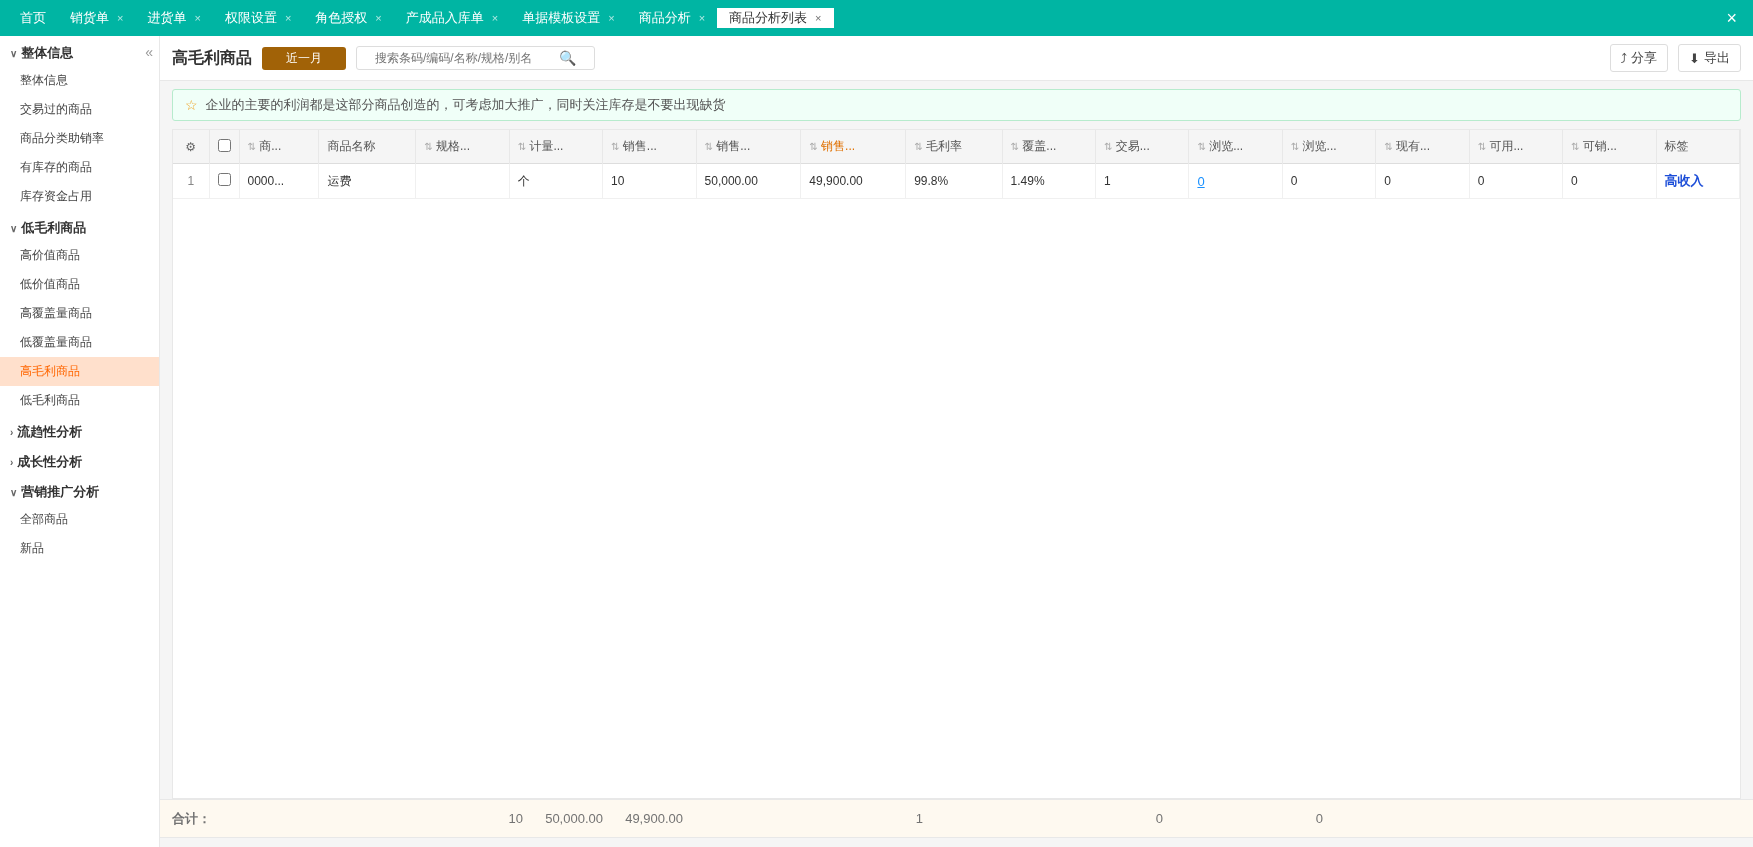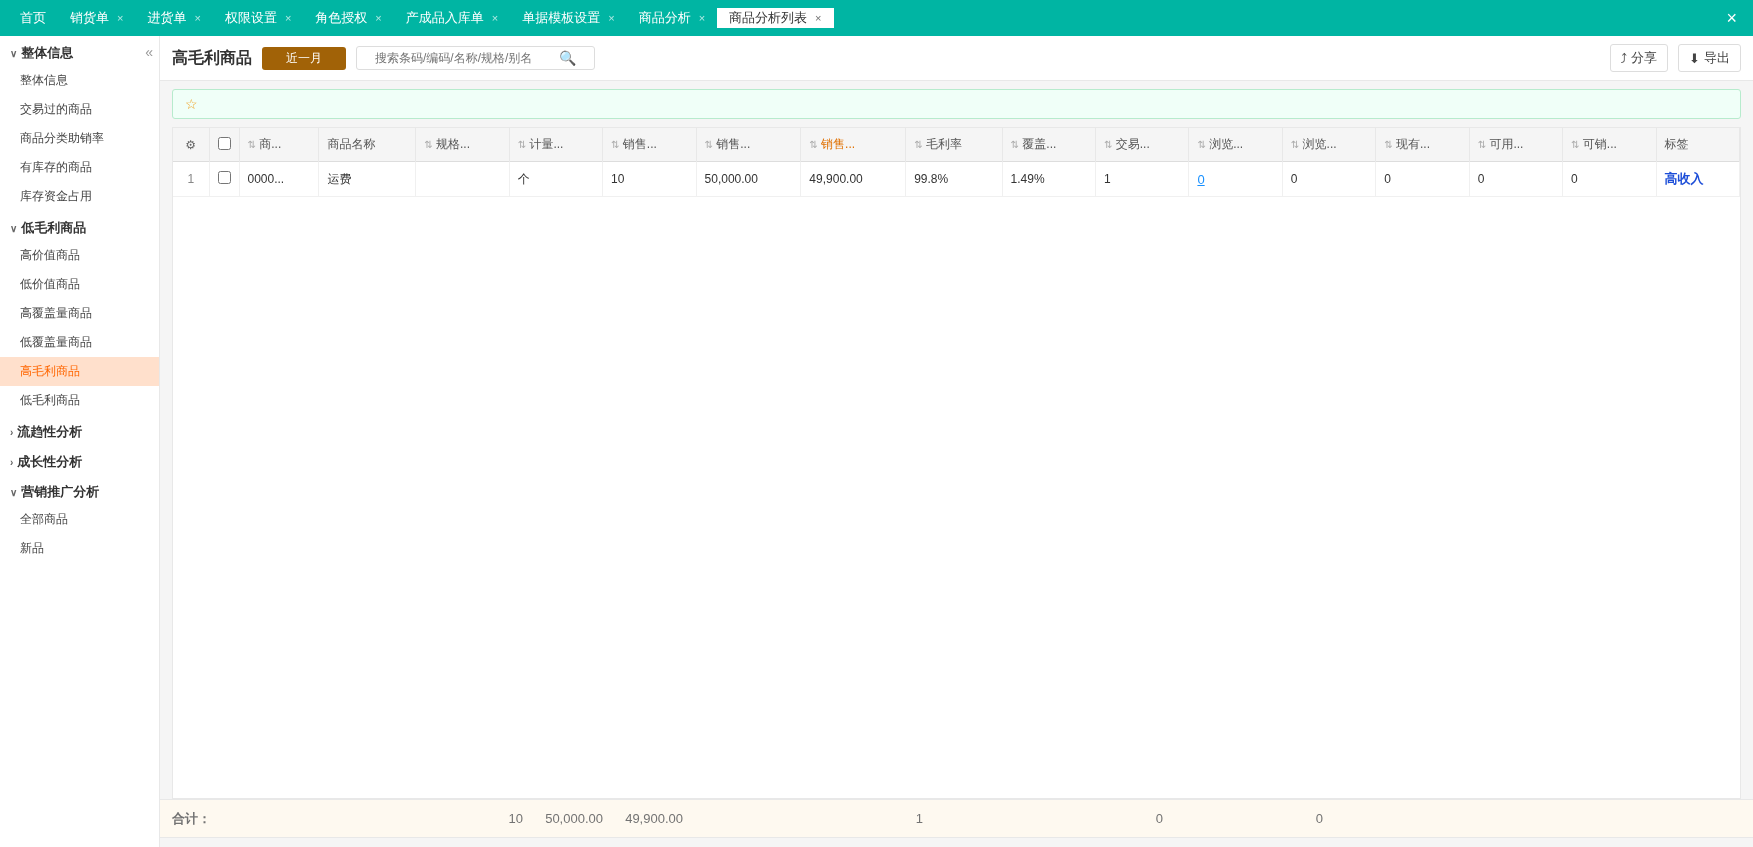--- a/index.html
+++ b/index.html
@@ -326,20 +326,21 @@
         <span>分享</span>
       </div>
       <div class="action-btn">
         <span>⬇</span>
         <span>导出</span>
       </div>
     </div>
 
     <div class="info-banner">
       <span class="info-icon">☆</span>
+      <span>企业的主要的利润都是这部分商品创造的，可考虑加大推广，同时关注库存是不要出现缺货</span>
     </div>
 
     <div class="table-wrapper">
       <table>
         <thead>
           <tr>
             <th class="settings-col">⚙</th>
             <th class="checkbox-col"><input type="checkbox" style=""></th>
             <th><span class="col-sort">⇅</span> 商...</th>
             <th>商品名称</th>

